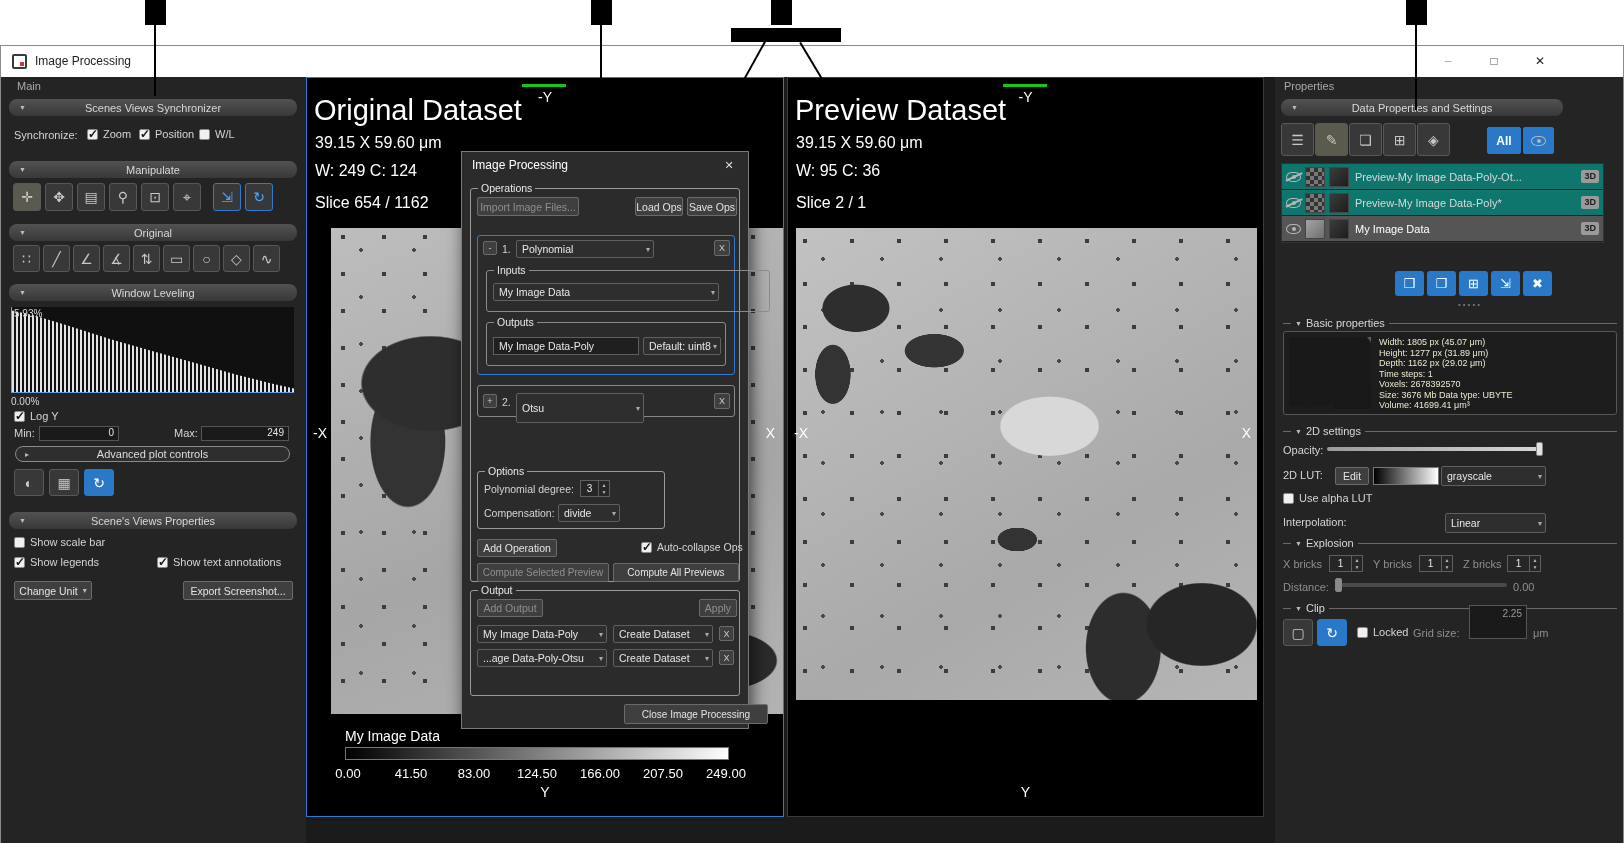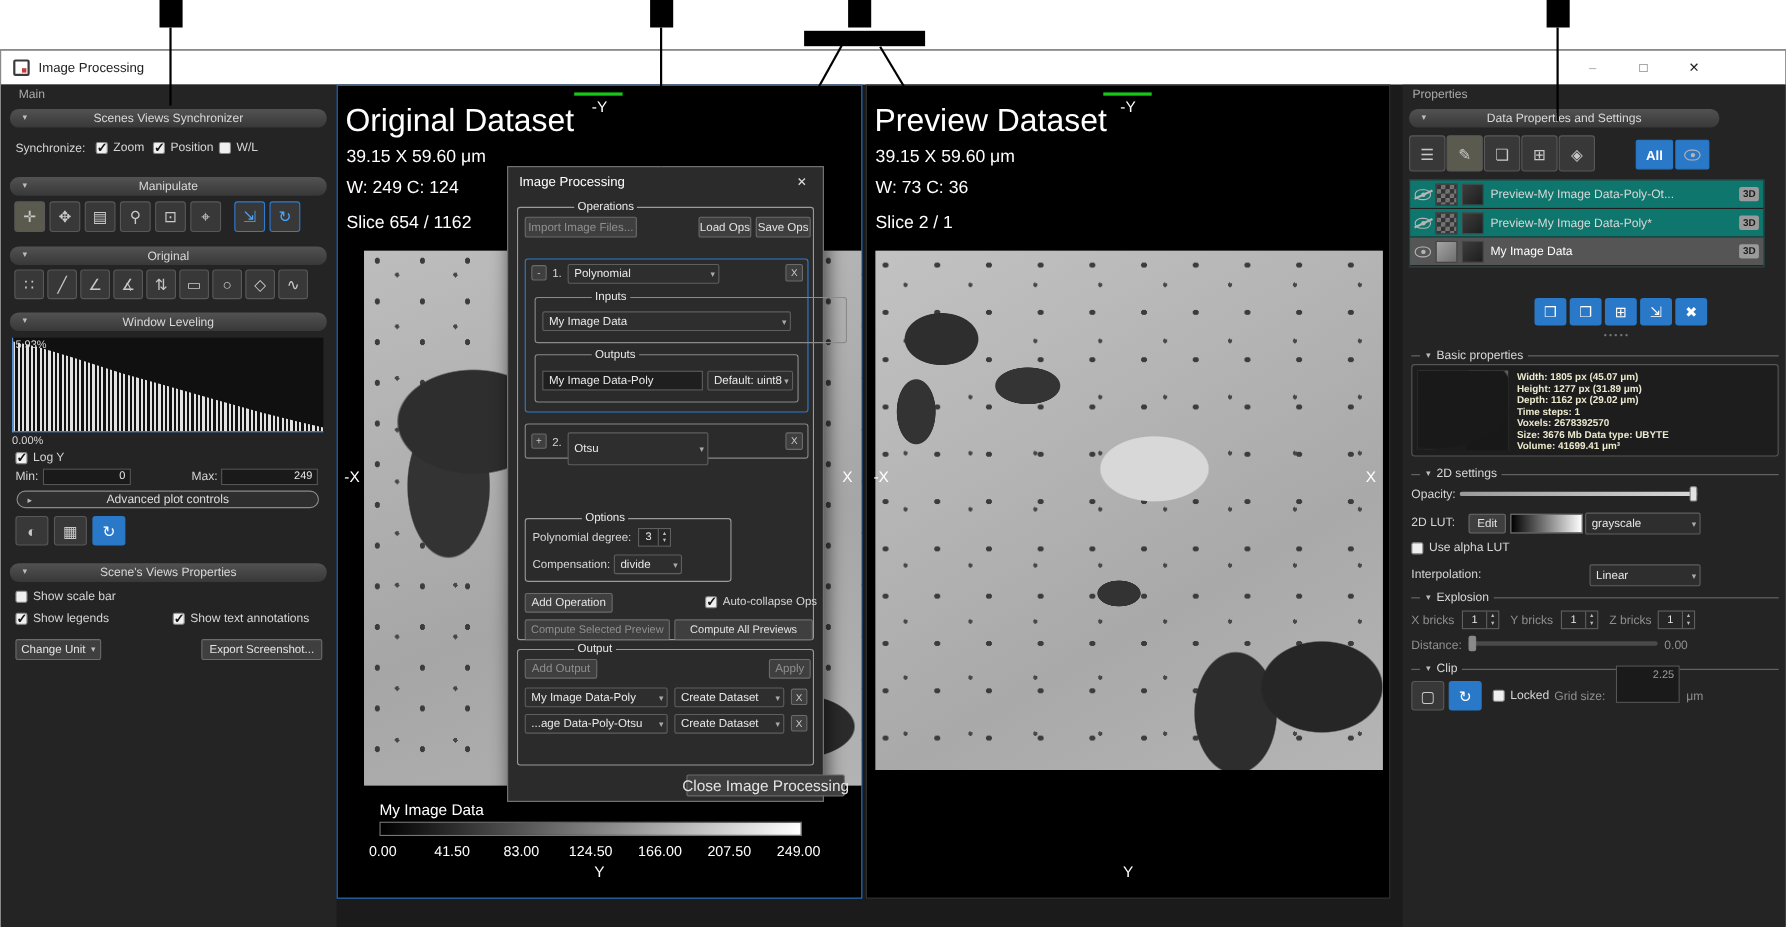--- a/index.html
+++ b/index.html
@@ -87,21 +87,21 @@
   #colorbar { position:absolute; left:38px; top:669px; width:384px; height:13px; background:linear-gradient(to right,#000,#fff); border:1px solid #777; }
   #cbticks { position:absolute; left:10px; top:688px; width:440px; display:flex; justify-content:space-between; }
   #cbticks span { width:62px; text-align:center; font-size:13px; color:#fff; }
 
   
   #dialog { position:absolute; left:460px; top:74px; width:288px; height:578px; background:#2b2b2b; border:1px solid #7a7a7a; box-shadow:3px 5px 16px rgba(0,0,0,.65); z-index:20; }
   #dialog-titlebar { position:relative; height:26px; display:flex; align-items:center; padding:0 10px; }
   #dialog-title { font-size:12px; color:#fff; }
   #dialog-close { margin-left:auto; color:#ddd; font-size:11px; width:18px; height:18px; display:flex; align-items:center; justify-content:center; }
   .group { position:absolute; border:1px solid #9a9a9a; border-radius:3px; }
-  .group > .glabel { position:absolute; top:-7px; left:7px; background:#2b2b2b; padding:0 3px; font-size:10.5px; color:#e8e8e8; line-height:12px;margin-left:44px; }
+  .group > .glabel { position:absolute; top:-7px; left:7px; background:#2b2b2b; padding:0 3px; font-size:10.5px; color:#e8e8e8; line-height:12px; }
   .opbox { position:absolute; border:1px solid #888; border-radius:3px; }
   .opbox.selected { border:1px solid #2e7bd1; }
   .dbtn { position:absolute; background:#3f3f3f; border:1px solid #6b6b6b; border-radius:2px; color:#e3e3e3; font-size:10.5px; display:flex; align-items:center; justify-content:center; white-space:nowrap; }
   .dbtn.dim { color:#999; }
   .dd { position:absolute; background:#2e2e2e; border:1px solid #5f5f5f; border-radius:2px; color:#e8e8e8; font-size:10.5px; display:flex; align-items:center; padding:0 14px 0 5px; white-space:nowrap; overflow:hidden; }
   .dd::after { content:"▾"; position:absolute; right:3px; font-size:8px; color:#aaa; }
   .field { position:absolute; background:#1f1f1f; border:1px solid #5f5f5f; color:#e8e8e8; font-size:10.5px; display:flex; align-items:center; padding:0 5px; white-space:nowrap; overflow:hidden; }
   .xbtn { position:absolute; background:#3f3f3f; border:1px solid #6b6b6b; border-radius:2px; color:#ccc; font-size:9px; display:flex; align-items:center; justify-content:center; }
   .spin { position:absolute; background:#262626; border:1px solid #5f5f5f; display:flex; }
   .spin .sval { flex:1; color:#e8e8e8; font-size:10px; display:flex; align-items:center; justify-content:center; }
@@ -125,21 +125,21 @@
   .badge { margin-left:auto; background:#9a9a9a; color:#1c1c1c; font-size:9px; font-weight:bold; padding:0 3px; height:13px; line-height:13px; border-radius:2px; flex:none; }
   .bluebtn { width:29px; height:25px; background:#2979c8; border-radius:3px; color:#fff; font-size:13px; display:flex; align-items:center; justify-content:center; flex:none; }
   .divhead { position:absolute; display:flex; align-items:center; gap:4px; color:#d8d8d8; font-size:11px; width:334px; }
   .divhead .dl { border-top:1px solid #6a6a6a; height:0; }
   .divhead .tri { font-size:7px; color:#bbb; }
   .slider { position:absolute; }
   .slider .track { position:absolute; left:0; right:0; top:50%; height:4px; transform:translateY(-50%); background:linear-gradient(to right,#9a9a9a,#d8d8d8); border-radius:2px; }
   .slider.off .track { background:#4a4a4a; }
   .slider .handle { position:absolute; top:50%; transform:translateY(-50%); width:7px; height:14px; background:#e2e2e2; border:1px solid #888; border-radius:2px; }
   .lutstrip { position:absolute; background:linear-gradient(to right,#000,#fff); border:1px solid #777; }
-  .basicbox { position:absolute; border:1px solid #565656; border-radius:3px; background:#1d1d1d;font-weight:bold; }
+  .basicbox { position:absolute; border:1px solid #565656; border-radius:3px; background:#1d1d1d; }
   .basicline { font-size:9px; line-height:10.5px; color:#ece9cf; white-space:nowrap; }
 </style>
 </head>
 <body>
 
 <div id="root">
 
   <div class="callout" style="left:145px;top:0;width:21px;height:25px"></div>
   <div class="callout" style="left:591px;top:0;width:21px;height:25px"></div>
   <div class="callout" style="left:771px;top:0;width:21px;height:25px"></div>
@@ -266,21 +266,21 @@
           <span>249.00</span>
         </div>
         <span class="vp-text" style="left:50%;transform:translateX(-50%);top:706px;font-size:14px">Y</span>
       </div>
 
       <div class="viewport" style="left:786px;width:477px;border:1px solid #3a3a3a">
         <div class="tickbar" style="left:215px;top:6px;width:44px"></div>
         <span class="vp-text" style="left:50%;transform:translateX(-50%);top:11px;font-size:14px">-Y</span>
         <span class="vp-text" style="left:7px;top:16px;font-size:29px">Preview Dataset</span>
         <span class="vp-text" style="left:8px;top:56px;font-size:16px">39.15 X 59.60 μm</span>
-        <span class="vp-text" style="left:8px;top:84px;font-size:16px">W: 73 C: 36</span>
+        <span class="vp-text" style="left:8px;top:84px;font-size:16px">W: 95 C: 36</span>
         <span class="vp-text" style="left:8px;top:116px;font-size:16px">Slice 2 / 1</span>
         <div class="micro micro2" style="left:8px;top:150px;width:461px;height:472px"></div>
         <span class="vp-text" style="left:6px;top:347px;font-size:14px">-X</span>
         <span class="vp-text" style="right:12px;top:347px;font-size:14px">X</span>
         <span class="vp-text" style="left:50%;transform:translateX(-50%);top:706px;font-size:14px">Y</span>
       </div>
 
       <div id="dialog">
         <div id="dialog-titlebar">
           <span id="dialog-title">Image Processing</span>
@@ -344,21 +344,21 @@
           <div class="dbtn dim" style="left:6px;top:8px;width:66px;height:18px">Add Output</div>
           <div class="dbtn dim" style="left:228px;top:8px;width:38px;height:18px">Apply</div>
           <div class="dd" style="left:6px;top:34px;width:130px;height:18px">My Image Data-Poly</div>
           <div class="dd" style="left:142px;top:34px;width:100px;height:18px">Create Dataset</div>
           <div class="xbtn" style="left:248px;top:35px;width:15px;height:15px">X</div>
           <div class="dd" style="left:6px;top:58px;width:130px;height:18px">...age Data-Poly-Otsu</div>
           <div class="dd" style="left:142px;top:58px;width:100px;height:18px">Create Dataset</div>
           <div class="xbtn" style="left:248px;top:59px;width:15px;height:15px">X</div>
         </div>
 
-        <div class="dbtn" style="left:162px;top:552px;width:144px;height:20px;font-size:14px">Close Image Processing</div>
+        <div class="dbtn" style="left:162px;top:552px;width:144px;height:20px;font-size:10px">Close Image Processing</div>
       </div>
 
       <div id="right-panel">
         <span class="panel-tag" style="left:9px;top:3px">Properties</span>
         <div class="shead" style="left:6px;top:22px;width:282px">Data Properties and Settings</div>
 
         <div class="abs" style="left:6px;top:46px;display:flex;gap:1px">
           <div class="ibtn" style="width:33px;height:33px">☰</div>
           <div class="ibtn active" style="width:33px;height:33px">✎</div>
           <div class="ibtn" style="width:33px;height:33px">❏</div>

